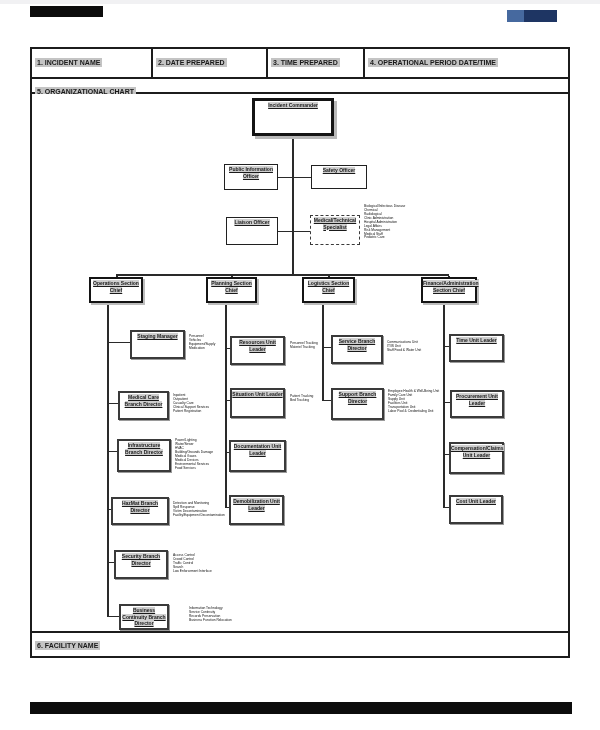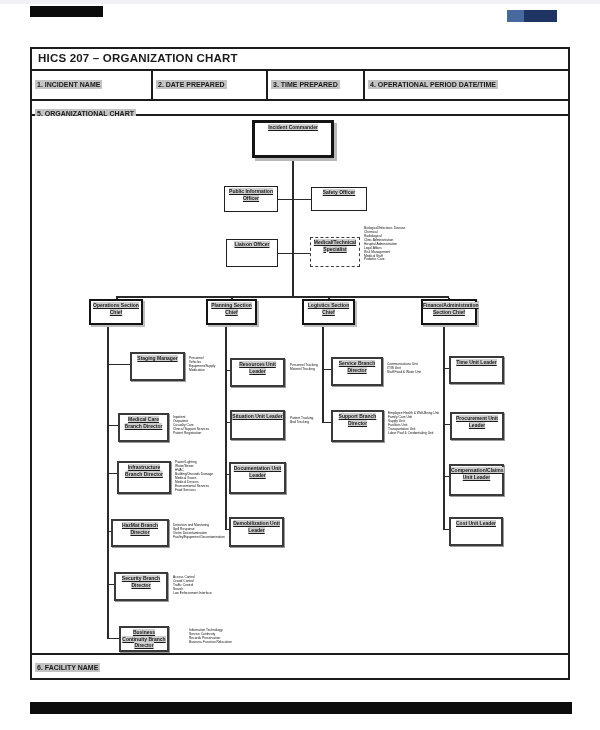--- a/index.html
+++ b/index.html
@@ -39,21 +39,20 @@
 </head>
 <body>
 
 <div class="page">
   <div class="topstrip"></div>
   <div class="artifact a-black-tl"></div>
   <div class="artifact a-blue-tr"></div>
   <div class="artifact a-black-bot"></div>
 
   <div class="form">
-    <div class="row-title">HICS 207 – ORGANIZATION CHART</div>
 
     <div class="row-fields">
       <div class="fcell" style="width:121px;">
         <span class="hl">1. INCIDENT NAME</span>
       </div>
       <div class="fcell" style="width:115px;">
         <span class="hl">2. DATE PREPARED</span>
       </div>
       <div class="fcell" style="width:97px;">
         <span class="hl">3. TIME PREPARED</span>

